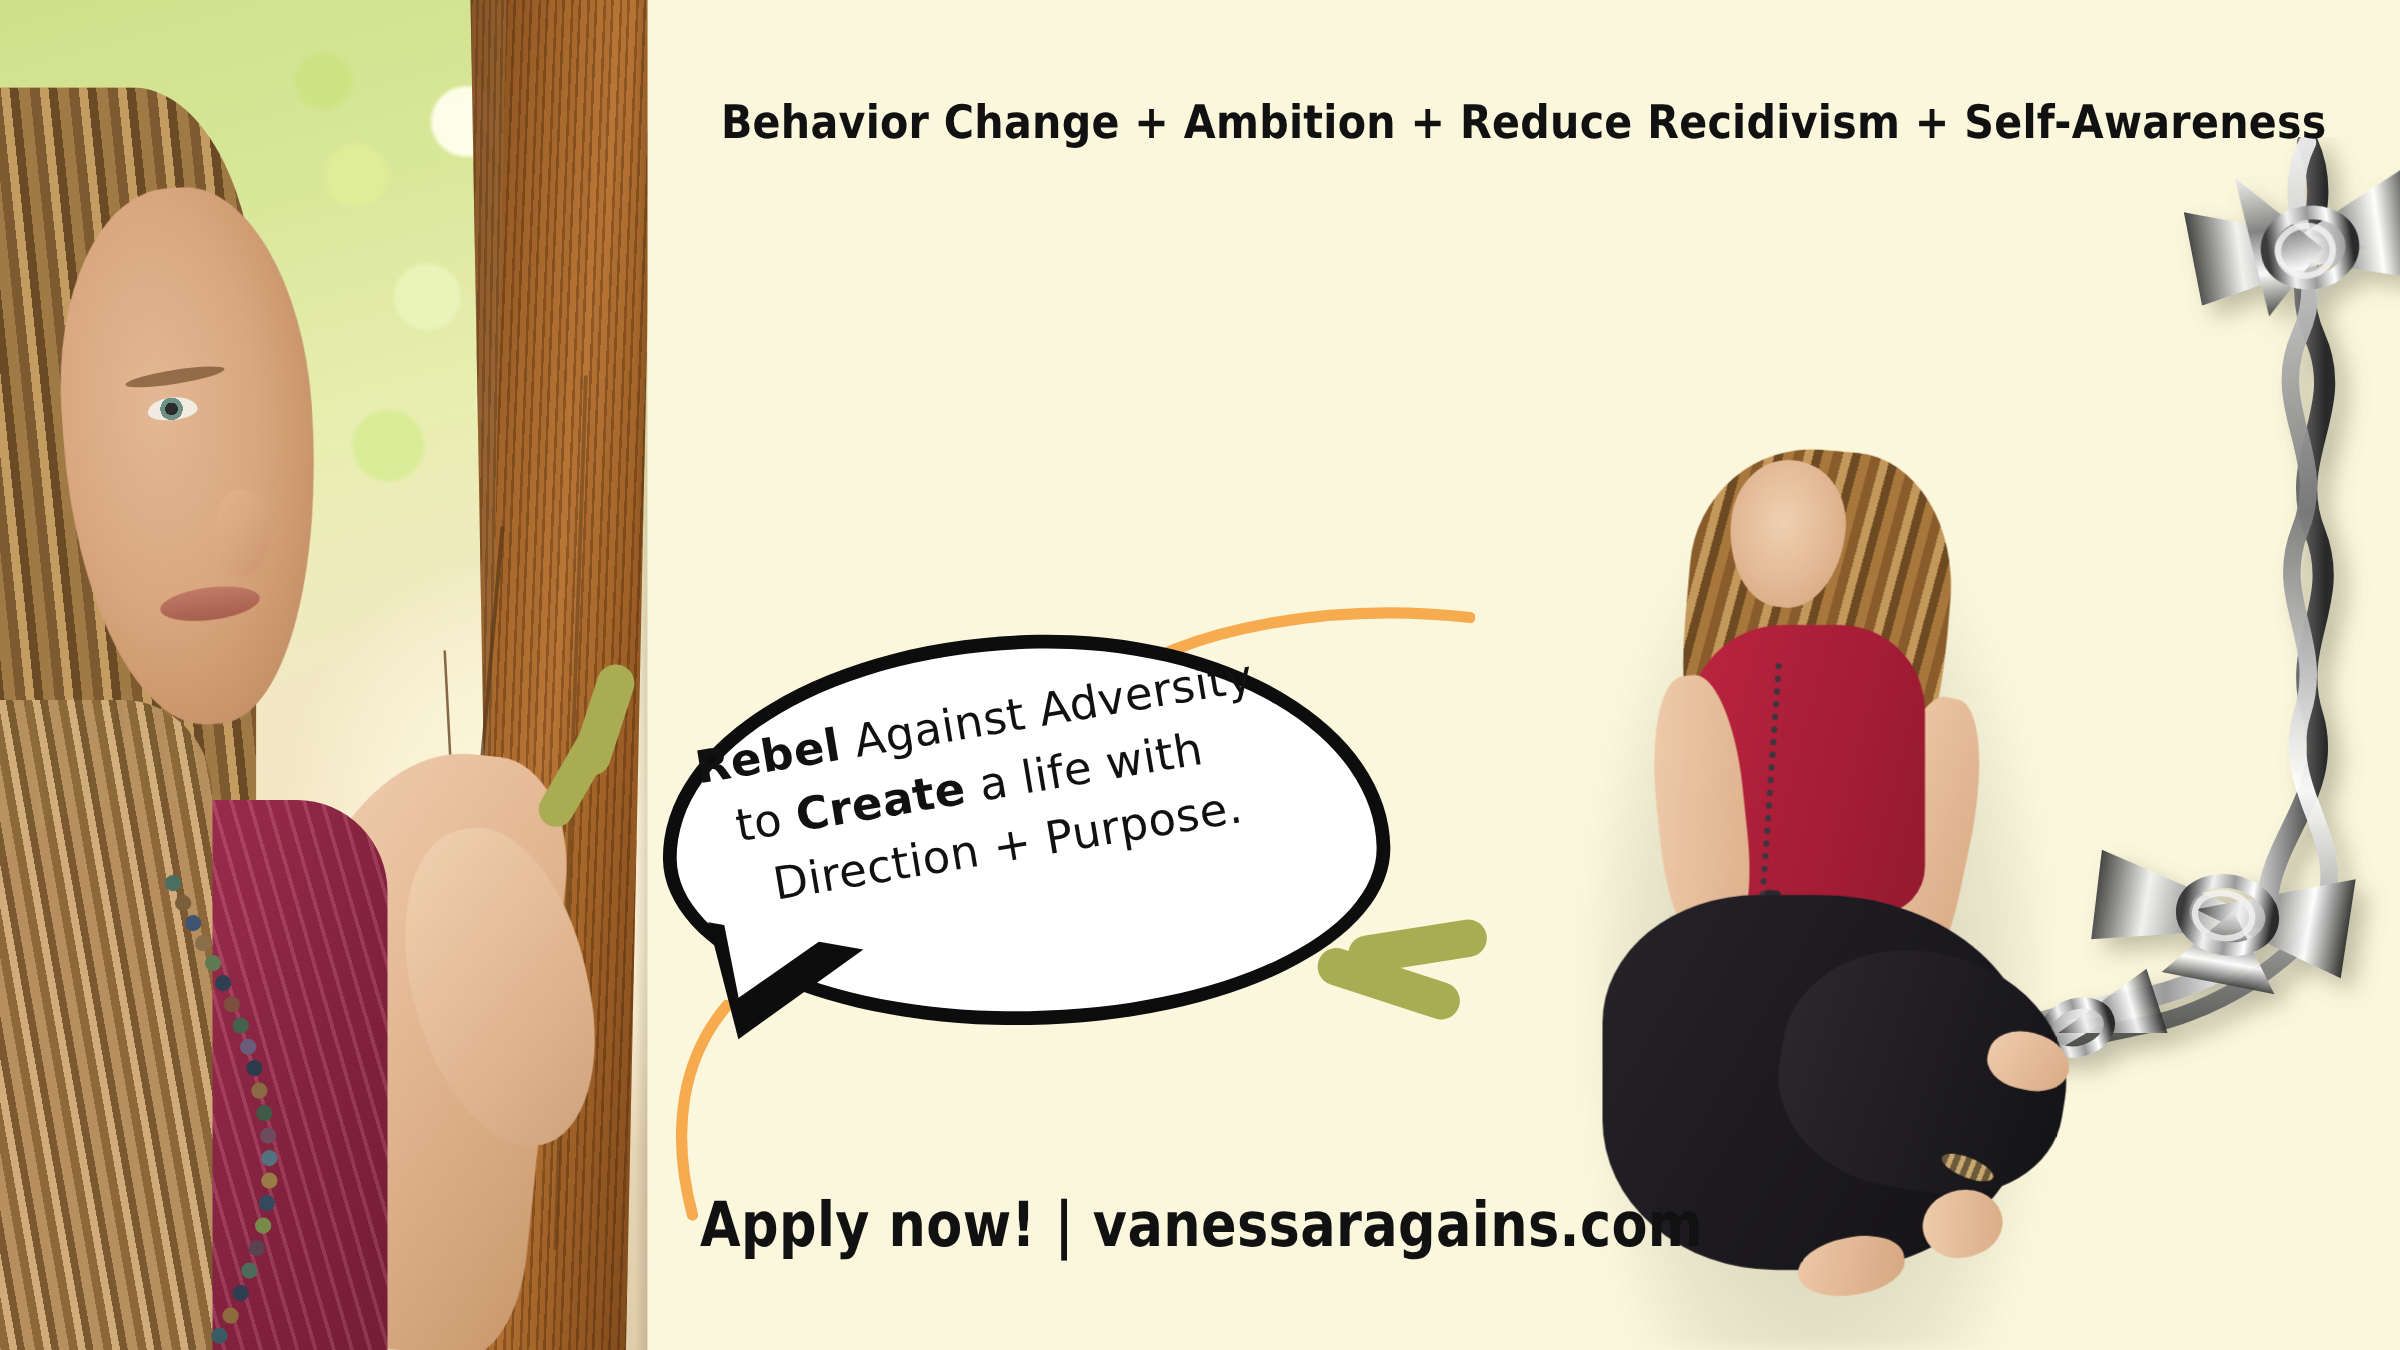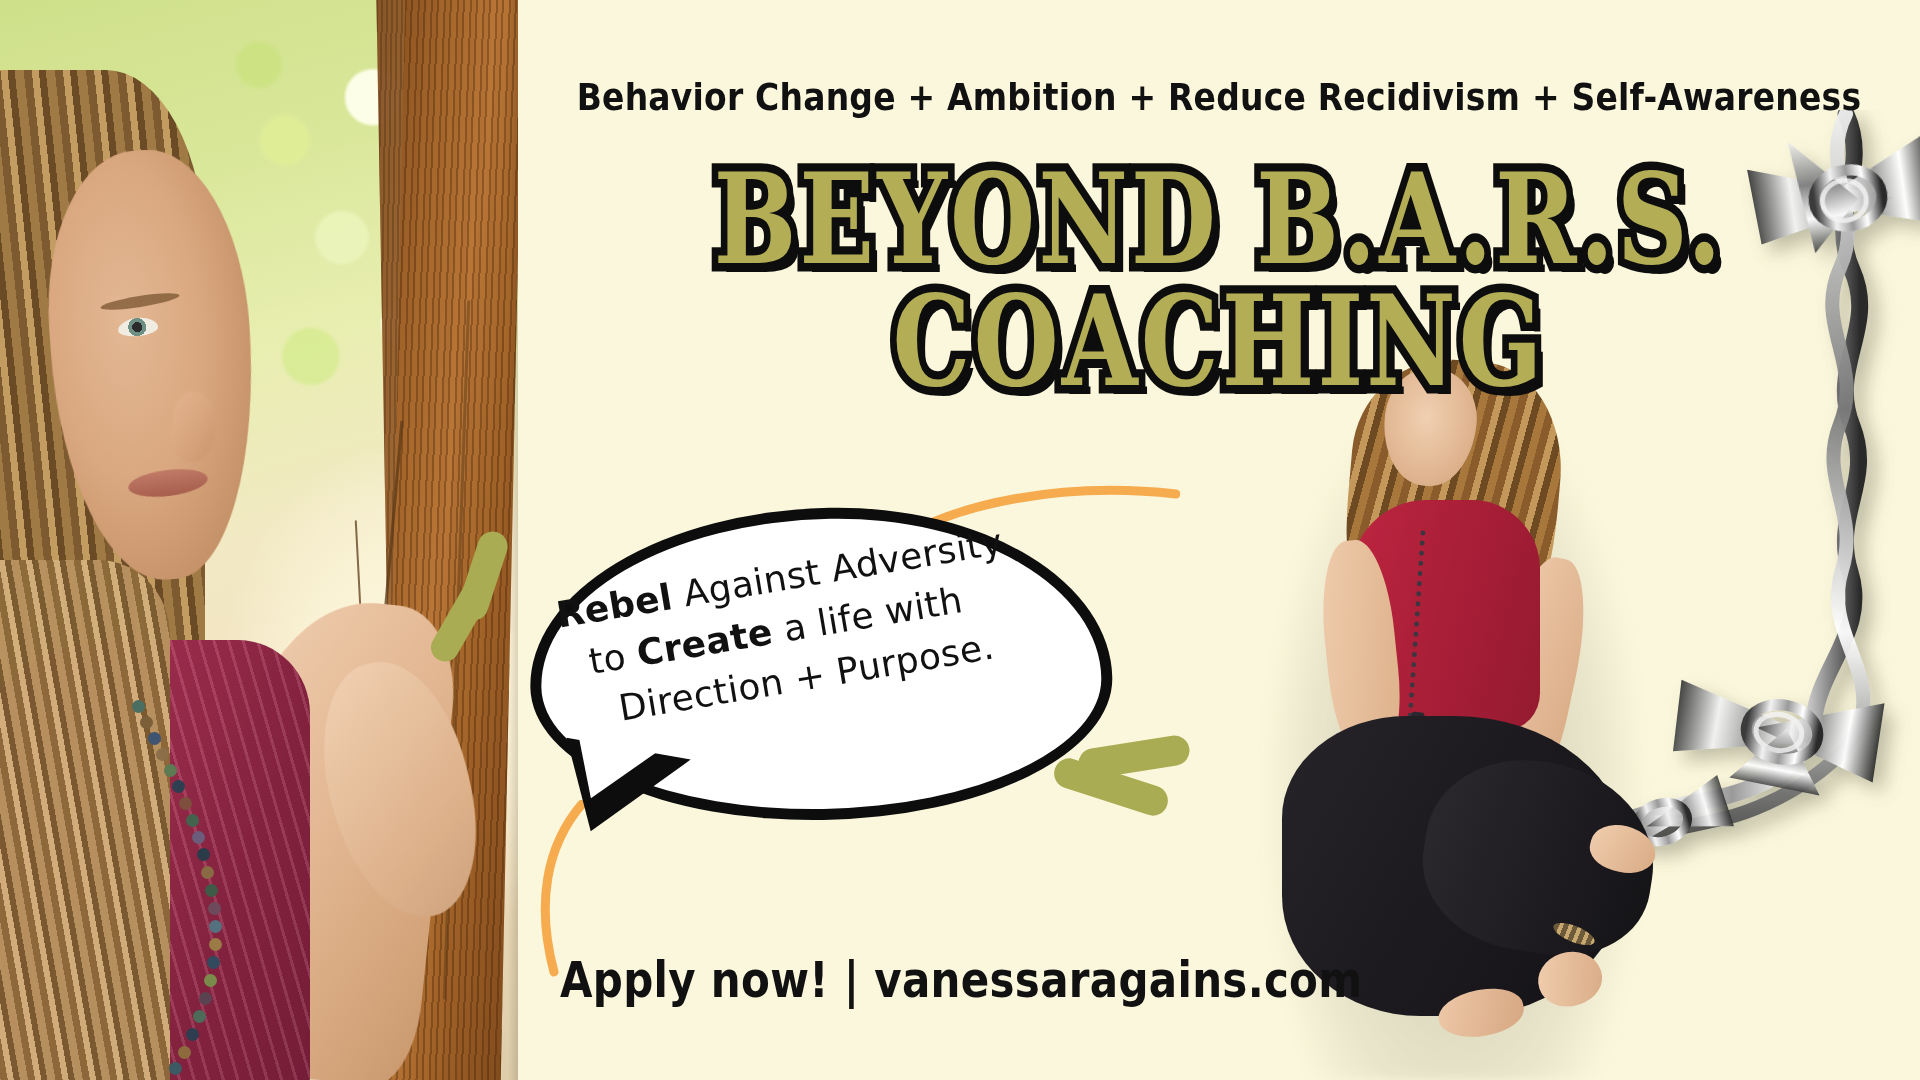--- a/index.html
+++ b/index.html
@@ -422,24 +422,20 @@
   <div class="tagline">
     <span><b>B</b>ehavior Change</span>
     <span> + </span>
     <span><b>A</b>mbition</span>
     <span> + </span>
     <span><b>R</b>educe Recidivism</span>
     <span> + </span>
     <span><b>S</b>elf-Awareness</span>
   </div>
 
-  <div class="title-wrap">
-    <div class="title-line" id="title1">BEYOND B.A.R.S.</div>
-    <div class="title-line" id="title2">COACHING</div>
-  </div>
 
   <div class="dash" style="left:468px;top:530px;width:30px;height:92px;transform:rotate(18deg);"></div>
   <div class="dash" style="left:448px;top:570px;width:28px;height:96px;transform:rotate(30deg);"></div>
 
   <div class="dash" style="left:1078px;top:742px;width:112px;height:30px;transform:rotate(-9deg);"></div>
   <div class="dash" style="left:1052px;top:772px;width:118px;height:30px;transform:rotate(18deg);"></div>
 
   <svg class="wire" style="left:880px;top:478px;width:300px;height:80px;" viewBox="0 0 300 80">
     <path d="M4,72 C70,22 190,4 296,16" fill="none" stroke="#F6AB4F" stroke-width="9" stroke-linecap="round"></path>
   </svg>

